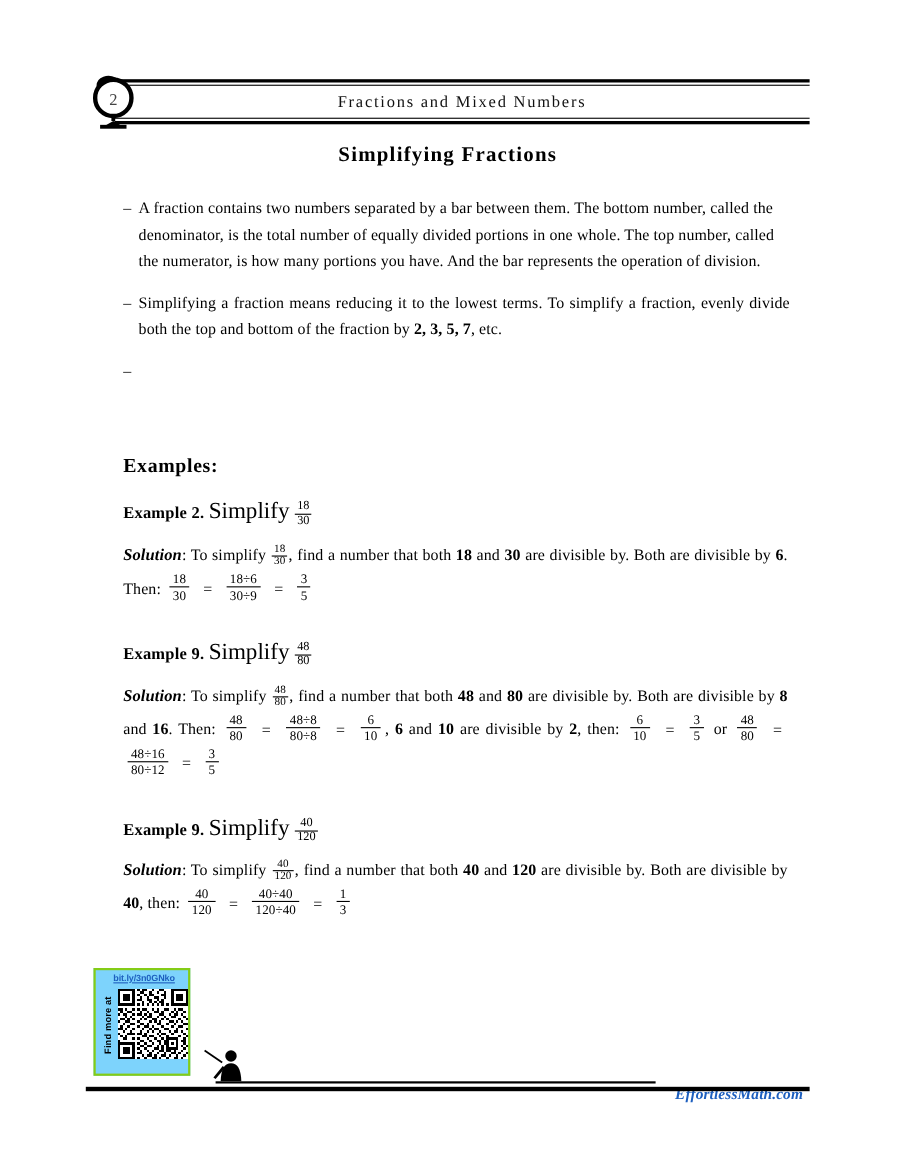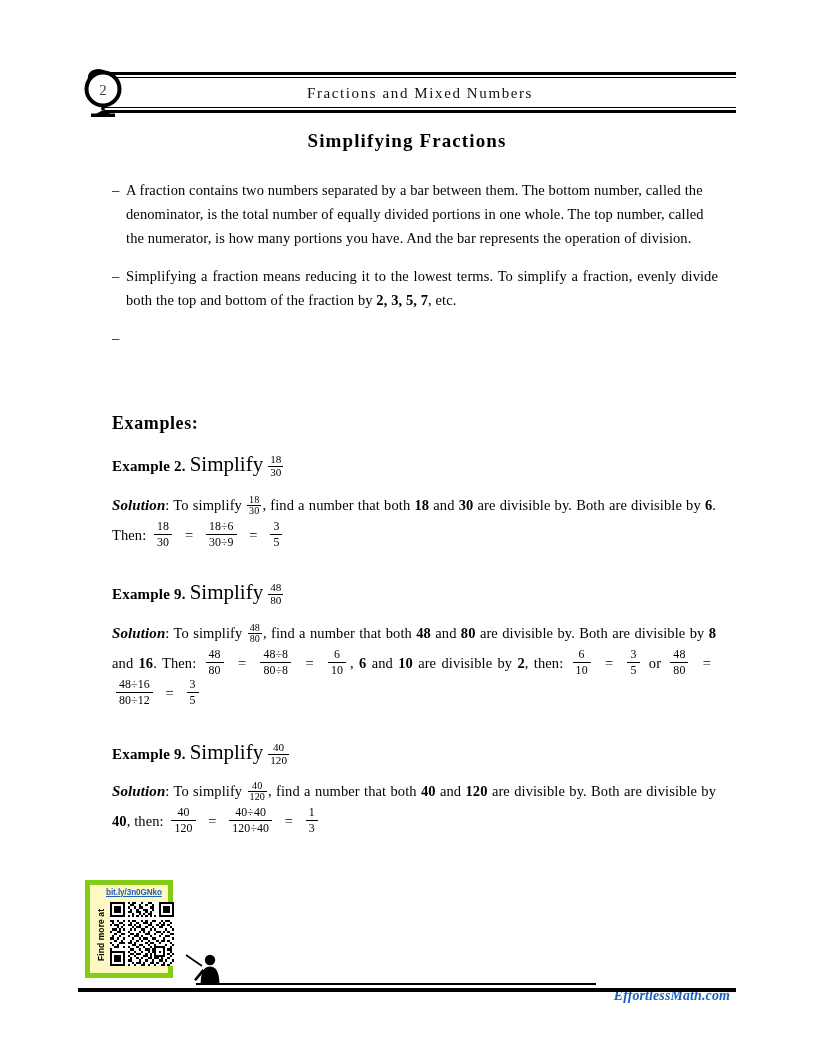--- a/index.html
+++ b/index.html
@@ -157,22 +157,22 @@
 
   .eq { margin: 0 5px; font-size: 1em; }
 
   
   .qr-box {
     position: absolute;
     left: 85px;
     top: 880px;
     width: 88px;
     height: 98px;
-    border: 5px solid #84cc16;
-    background: #fef9c3;
+    border: 2px solid #84cc16;
+    background: #7dd3fc;
     box-sizing: border-box;
   }
   .qr-url {
     position: absolute;
     left: 3px;
     top: 3px;
     width: 82px;
     text-align: center;
     font-size: 8.2px;
     font-family: "Liberation Sans", sans-serif;

